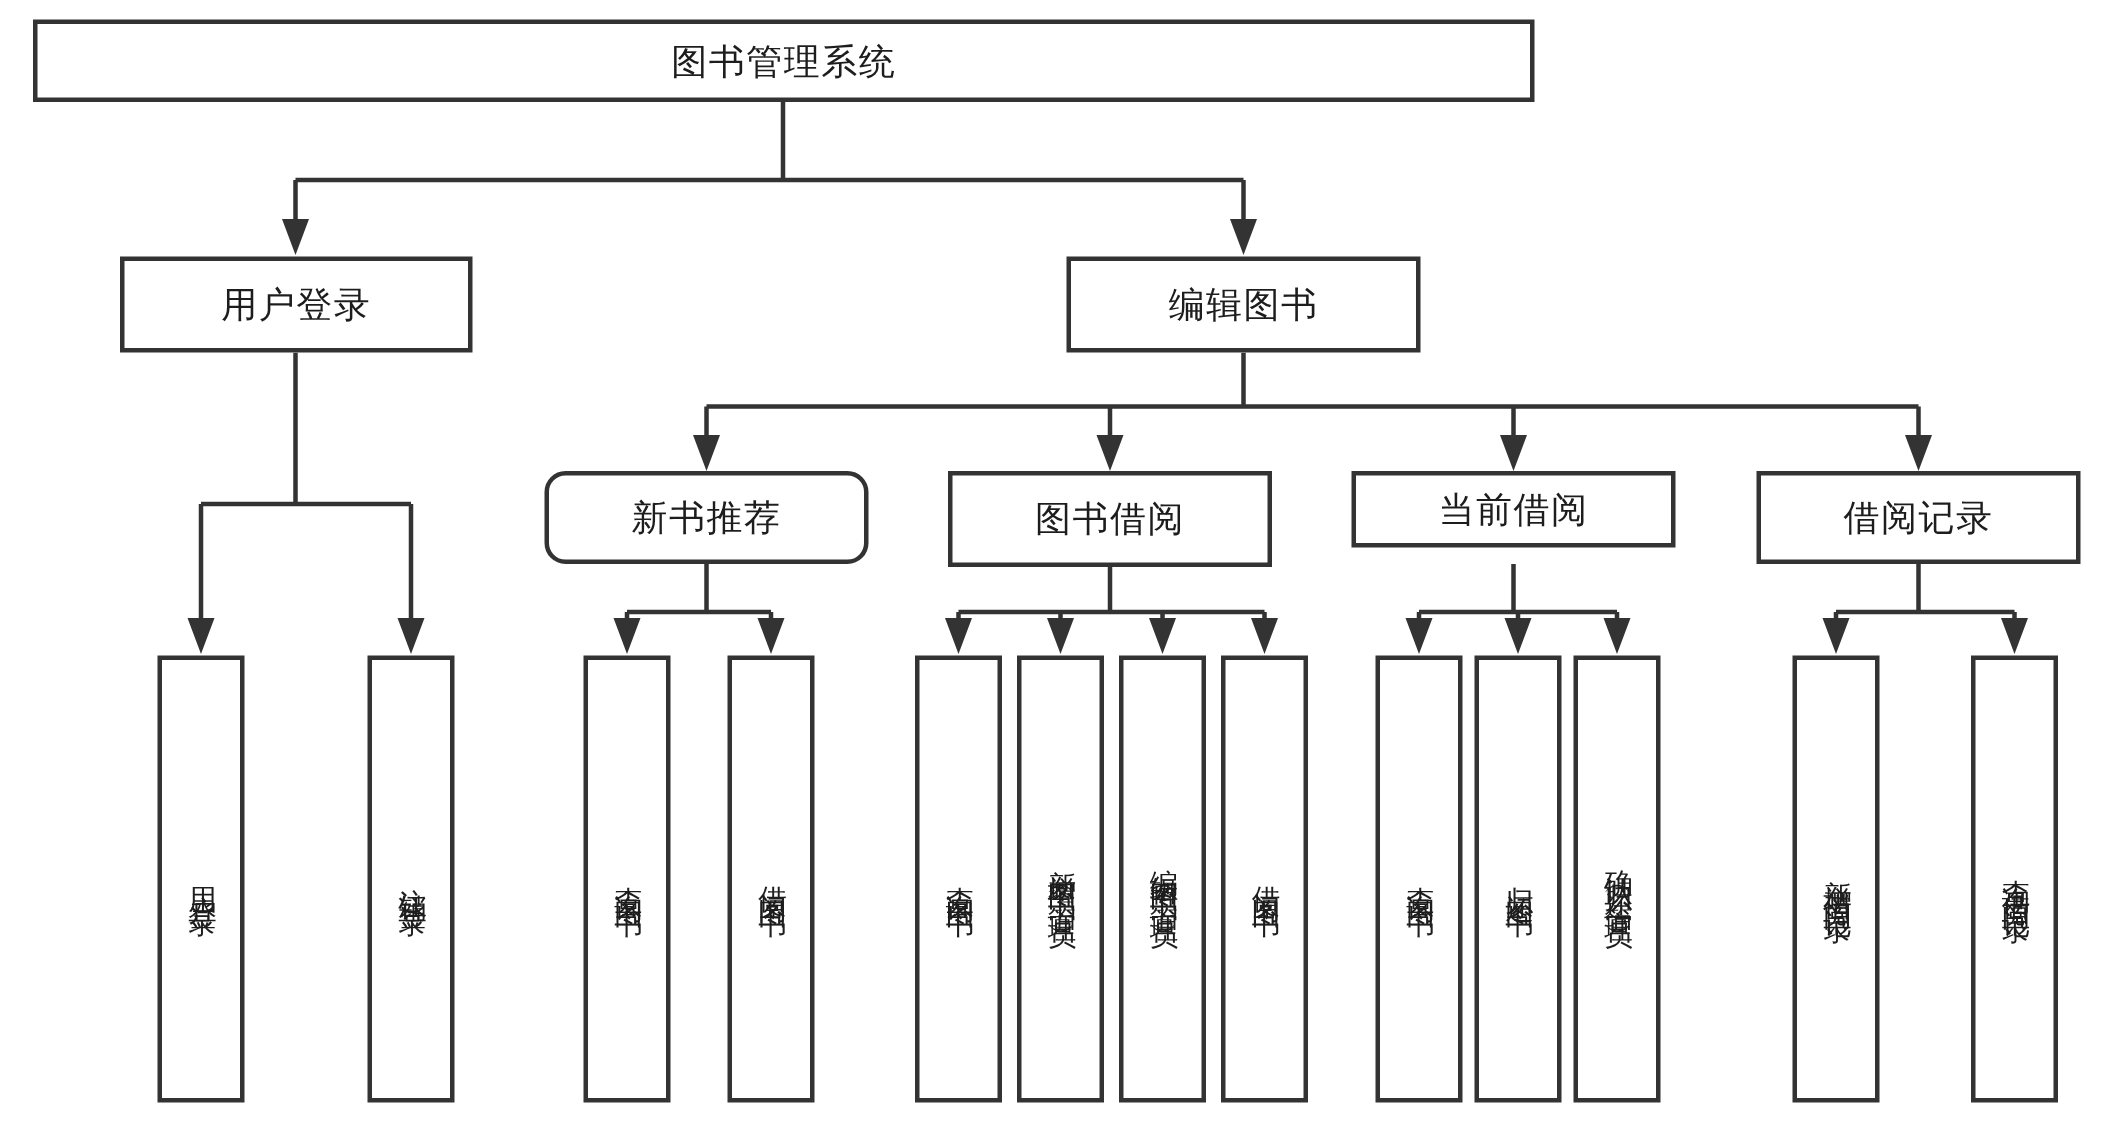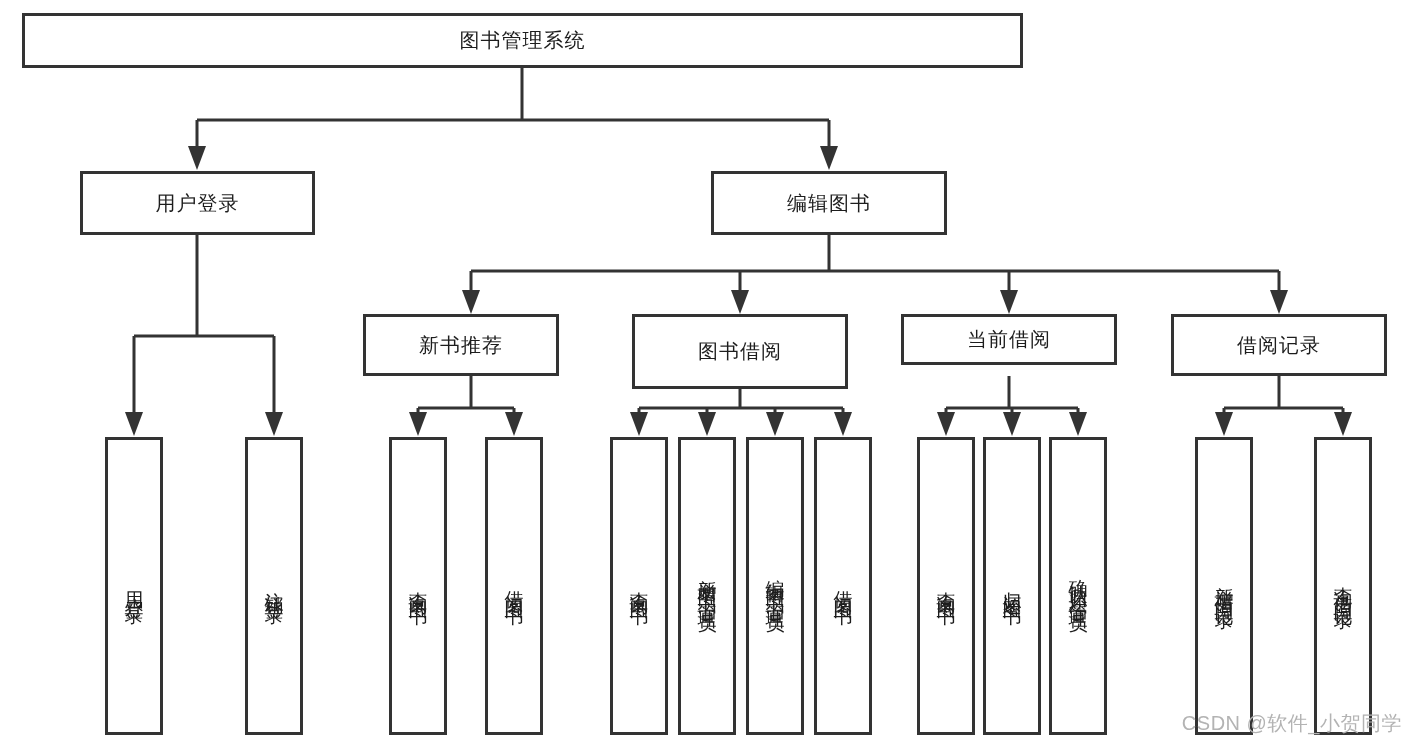--- a/index.html
+++ b/index.html
@@ -11,21 +11,21 @@
     overflow:hidden;
   }
   svg.wires{position:absolute;left:0;top:0;z-index:0;}
   .node{
     position:absolute;z-index:2;
     display:flex;align-items:center;justify-content:center;
     background:#ffffff;
     border:3px solid var(--box_border,#333333);
     box-sizing:border-box;
     color:var(--text,#1d1d1d);
-    font-size:20px;
+    font-size:24px;
     text-align:center;
     white-space:nowrap;
   }
   .node.h{letter-spacing:1px;}
   .node.v{
     writing-mode:vertical-rl;
     text-orientation:mixed;
     font-size:19px;
     letter-spacing:5px;
     white-space:normal;
@@ -99,22 +99,22 @@
       <polygon points="1215,412 1233,412 1224,436"></polygon>
       <polygon points="1334,412 1352,412 1343,436"></polygon>
     </g>
   </svg>
 
   <div class="node h" style="left:22px;top:13px;width:1001px;height:55px;">图书管理系统</div>
 
   <div class="node h" style="left:80px;top:171px;width:235px;height:64px;">用户登录</div>
   <div class="node h" style="left:711px;top:171px;width:236px;height:64px;">编辑图书</div>
 
-  <div class="node h" style="left:363px;top:314px;width:196px;height:62px;">新书推荐</div>
-  <div class="node h" style="left:632px;top:314px;width:216px;height:75px;">图书借阅</div>
+  <div class="node h" style="left:363px;top:314px;width:216px;height:62px;border-radius:14px;">新书推荐</div>
+  <div class="node h" style="left:632px;top:314px;width:216px;height:64px;">图书借阅</div>
   <div class="node h" style="left:901px;top:314px;width:216px;height:51px;">当前借阅</div>
   <div class="node h" style="left:1171px;top:314px;width:216px;height:62px;">借阅记录</div>
 
   <div class="node v" style="left:105px;top:437px;width:58px;height:298px;">用户登录</div>
   <div class="node v" style="left:245px;top:437px;width:58px;height:298px;">注销登录</div>
 
   <div class="node v" style="left:389px;top:437px;width:58px;height:298px;">查询图书</div>
   <div class="node v" style="left:485px;top:437px;width:58px;height:298px;">借阅图书</div>
 
   <div class="node v" style="left:610px;top:437px;width:58px;height:298px;">查询图书</div>
@@ -122,14 +122,13 @@
   <div class="node v" style="left:746px;top:437px;width:58px;height:298px;">编辑图书（管理员）</div>
   <div class="node v" style="left:814px;top:437px;width:58px;height:298px;">借阅图书</div>
 
   <div class="node v" style="left:917px;top:437px;width:58px;height:298px;">查询图书</div>
   <div class="node v" style="left:983px;top:437px;width:58px;height:298px;">归还图书</div>
   <div class="node v" style="left:1049px;top:437px;width:58px;height:298px;">确认归还（管理员）</div>
 
   <div class="node v" style="left:1195px;top:437px;width:58px;height:298px;">新增借阅记录</div>
   <div class="node v" style="left:1314px;top:437px;width:58px;height:298px;">查询借阅记录</div>
 
-  <div class="watermark">CSDN @软件_小贺同学</div>
 </div>
 
 </body></html>

